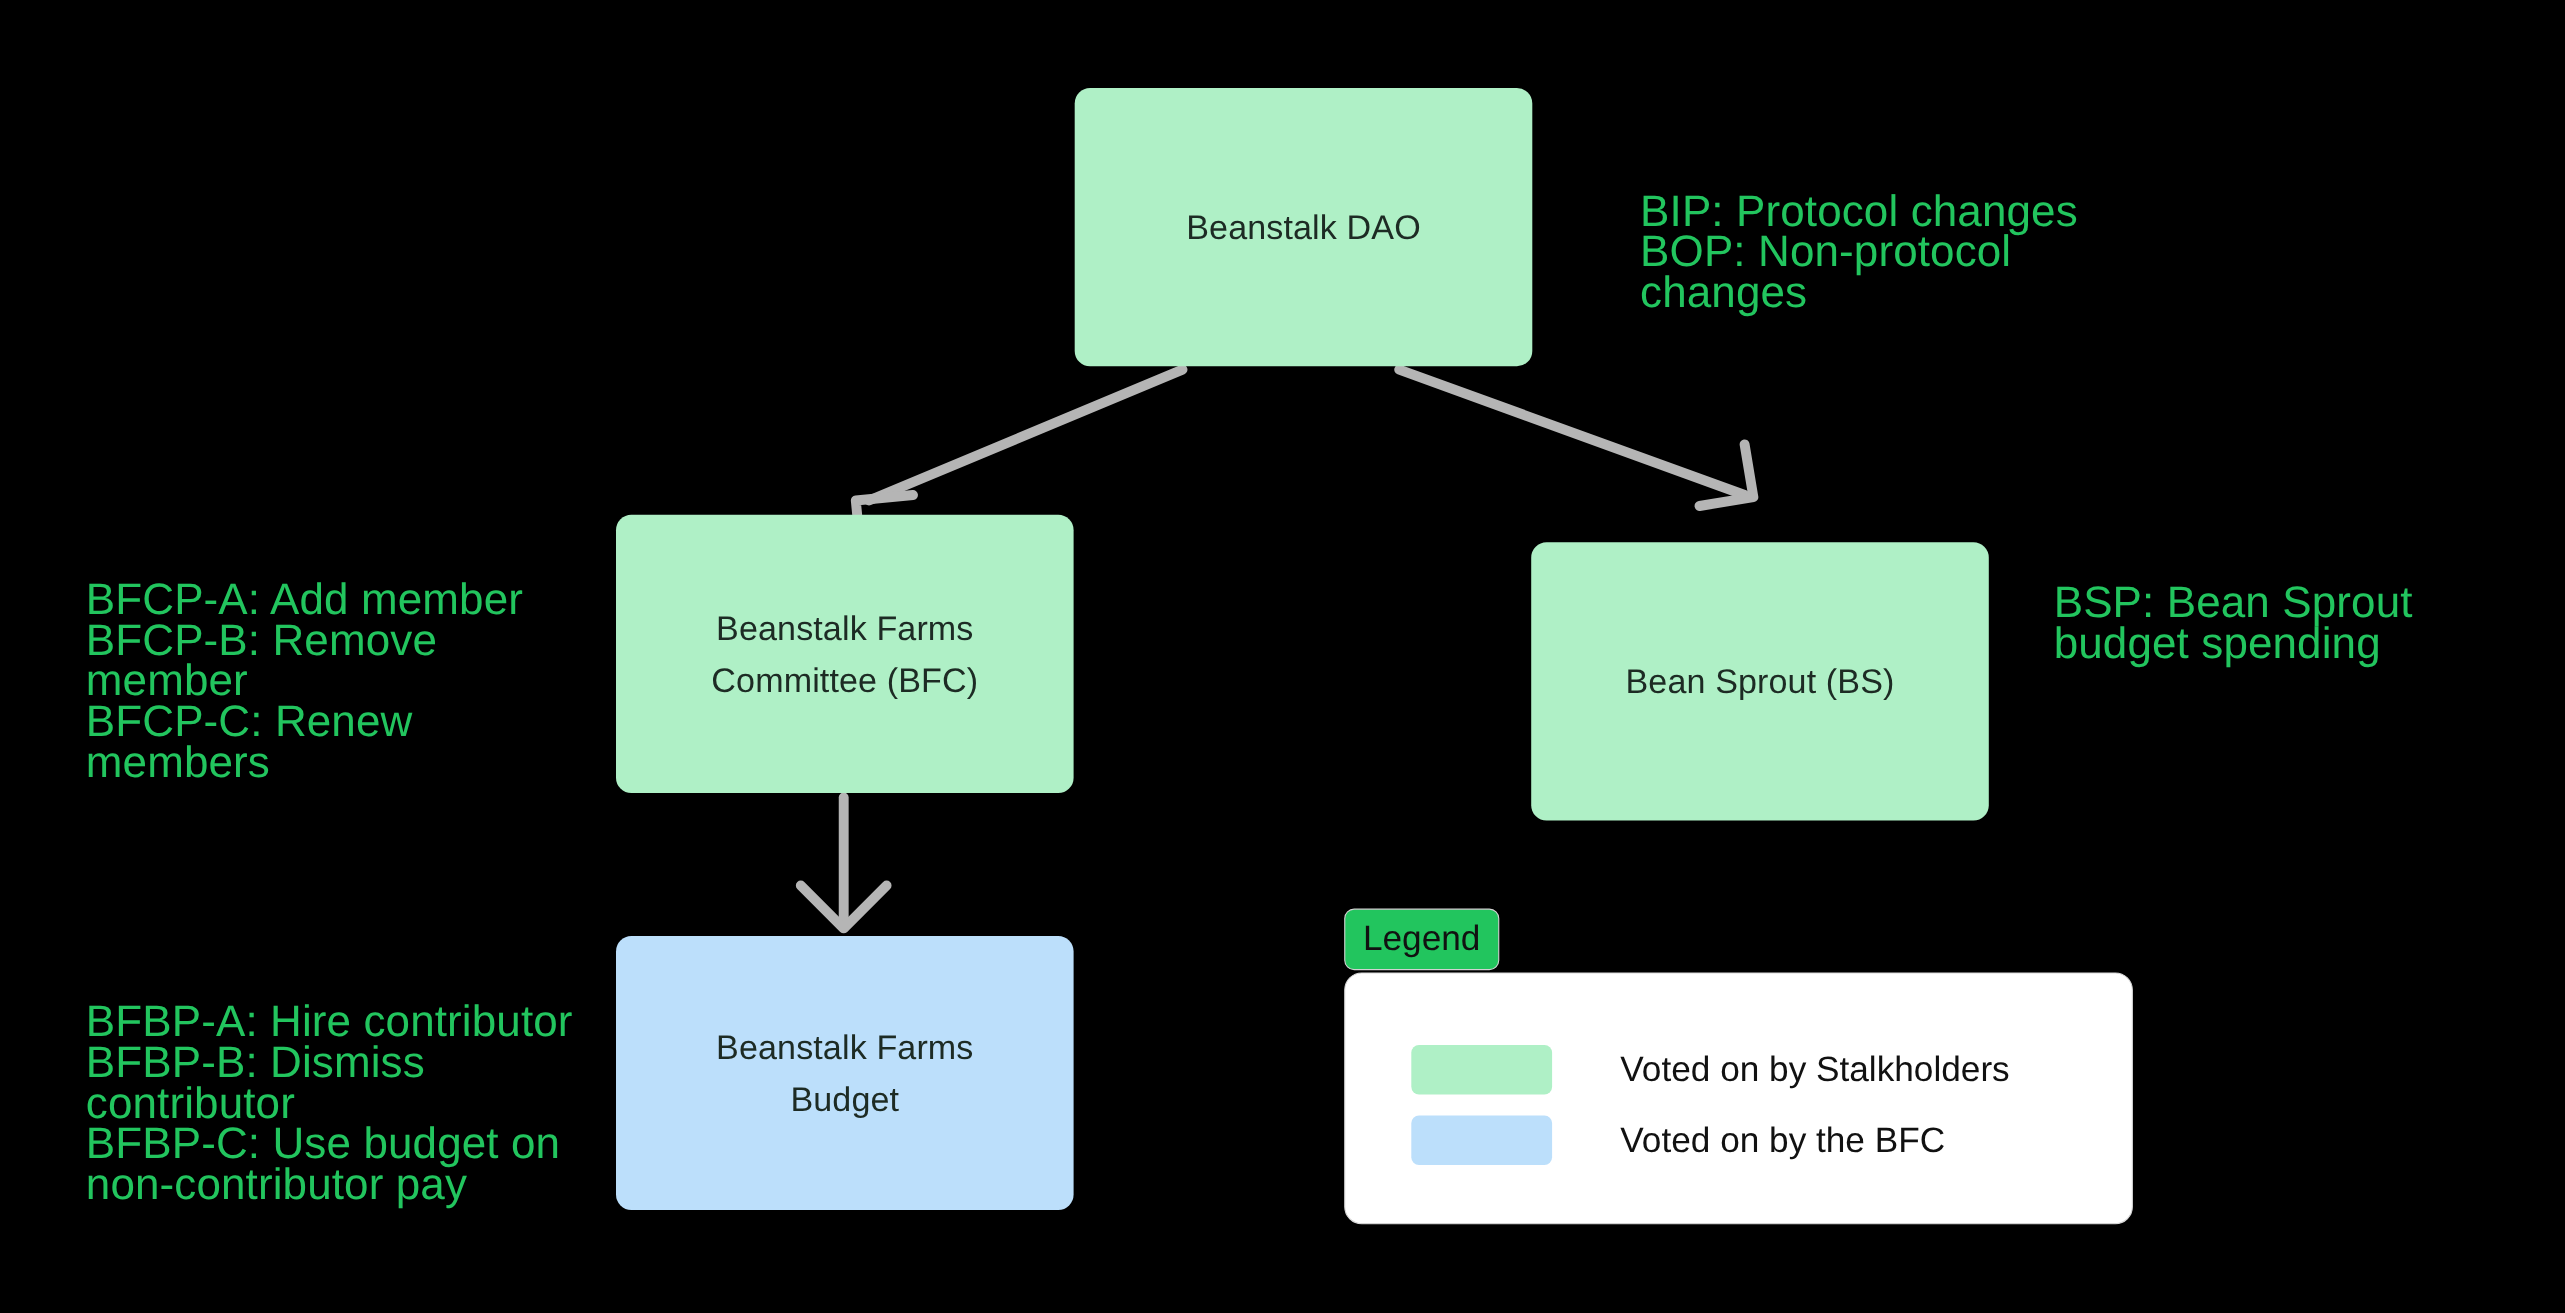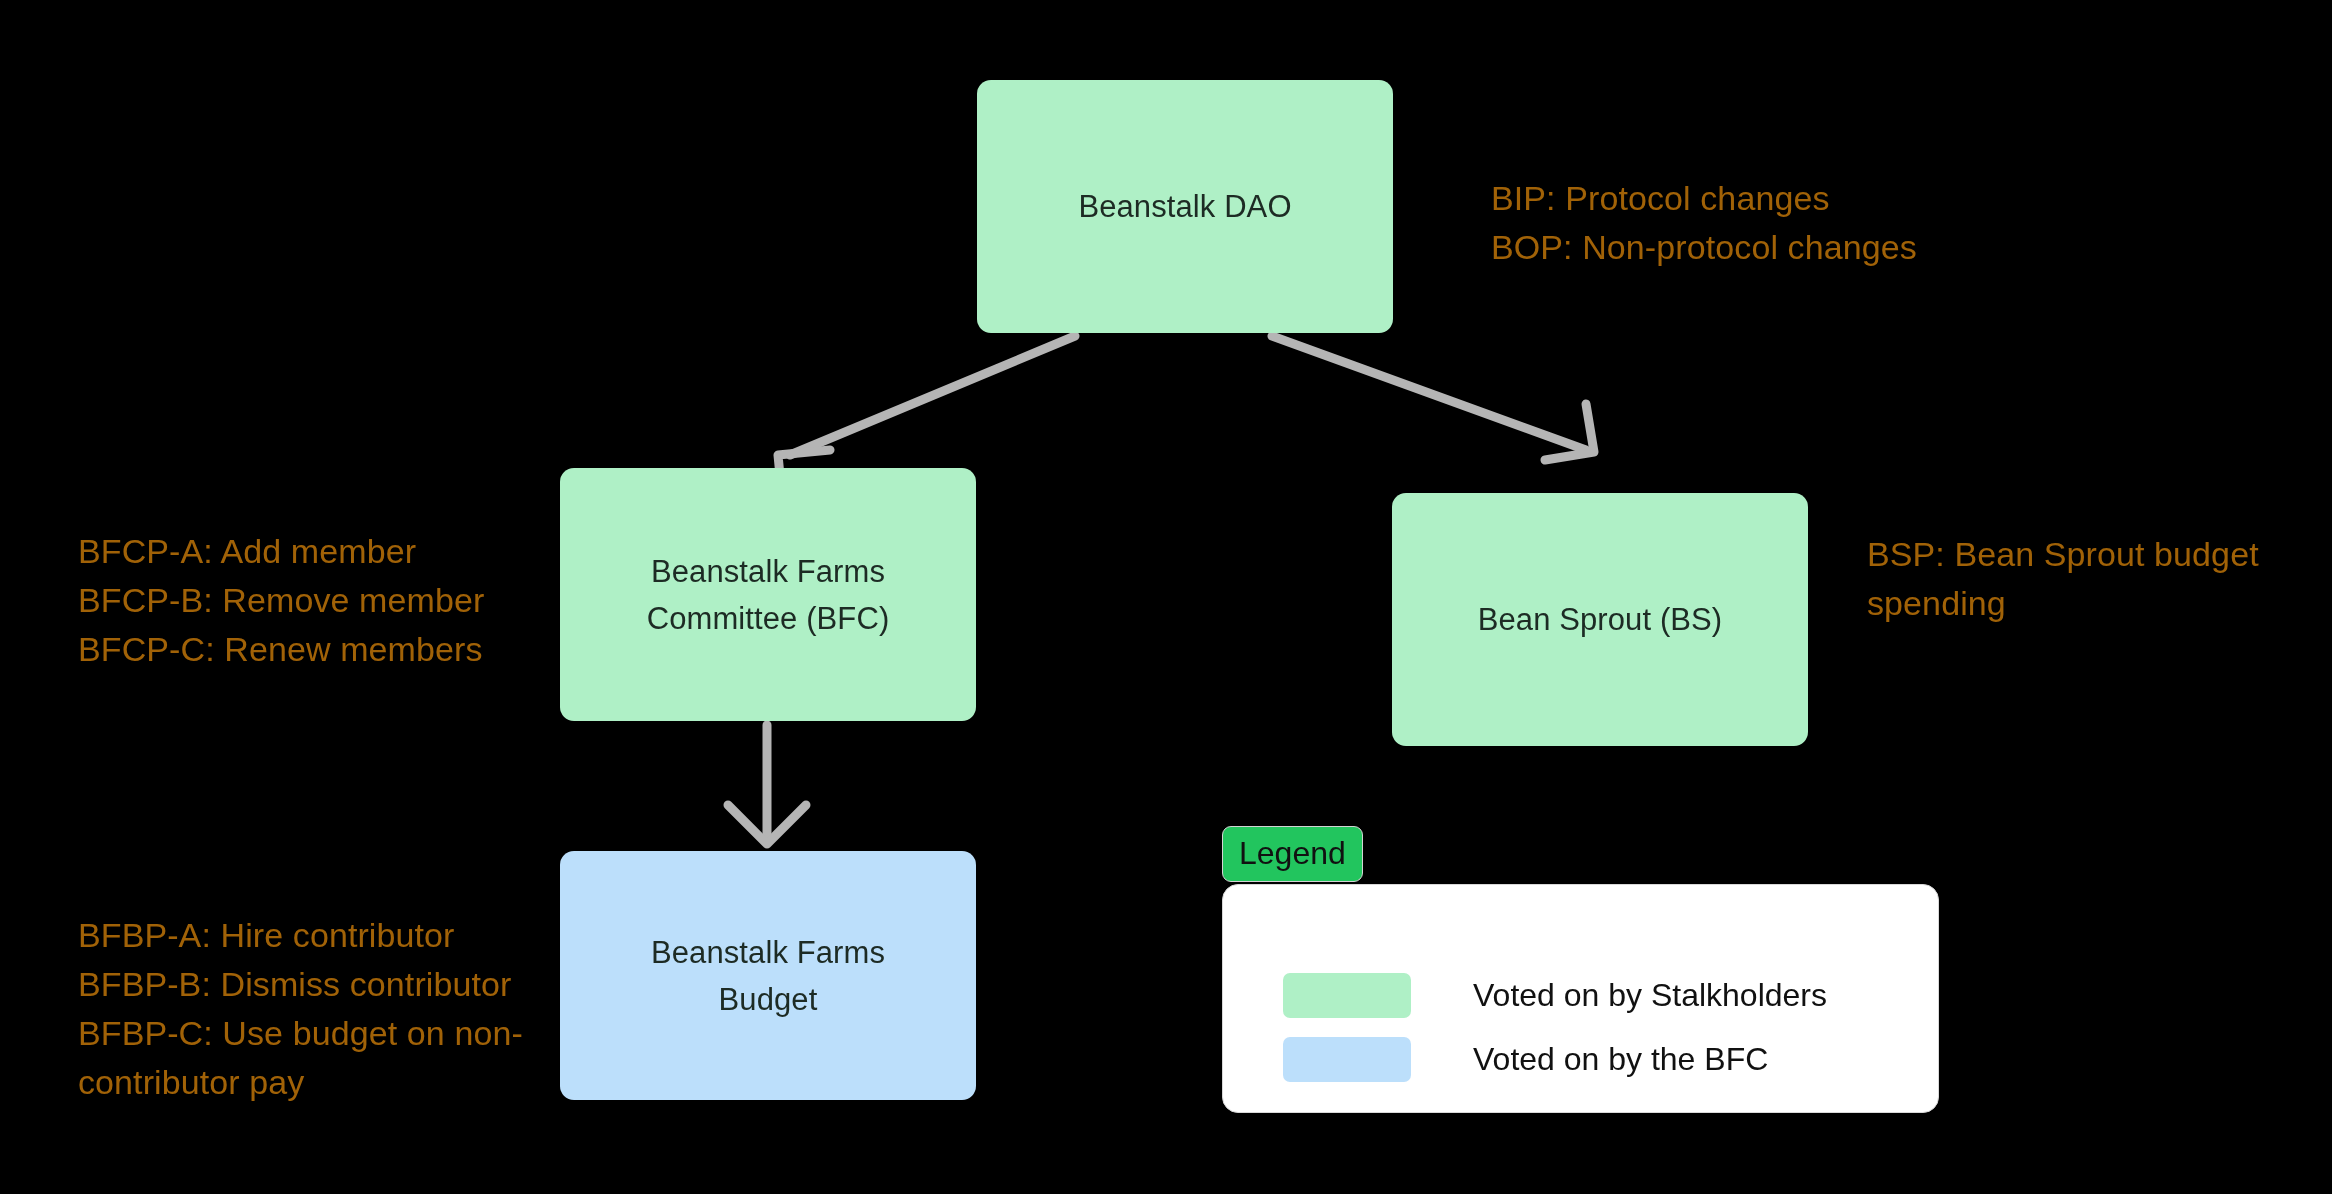--- a/index.html
+++ b/index.html
@@ -46,23 +46,23 @@
     position: absolute;
     left: 0; top: 0;
     width: 2332px;
     height: 1194px;
     pointer-events: none;
   }
 
   
   .annotation {
     position: absolute;
-    color: #a16207;
-    font-size: 34px;
-    line-height: 49px;
+    color: #22c55e;
+    font-size: 40px;
+    line-height: 37px;
     white-space: pre-line;
     letter-spacing: 0.1px;
   }
   #ann-bip  { left: 1491px; top: 174px;  width: 470px; }
   #ann-bfcp { left: 78px;   top: 527px;  width: 440px; }
   #ann-bfbp { left: 78px;   top: 911px;  width: 450px; }
   #ann-bsp  { left: 1867px; top: 530px;  width: 400px; }
 
   
   #legend-title {
@@ -80,21 +80,21 @@
   #legend-box {
     position: absolute;
     left: 1222px;
     top: 884px;
     width: 717px;
     height: 229px;
     box-sizing: border-box;
     background: #ffffff;
     border: 1px solid #d8d8d8;
     border-radius: 16px;
-    padding: 78px 0 0 60px;
+    padding: 55px 0 0 60px;
   }
   .legend-row {
     display: flex;
     align-items: center;
     height: 64px;
   }
   .legend-swatch {
     width: 128px;
     height: 45px;
     border-radius: 7px;

